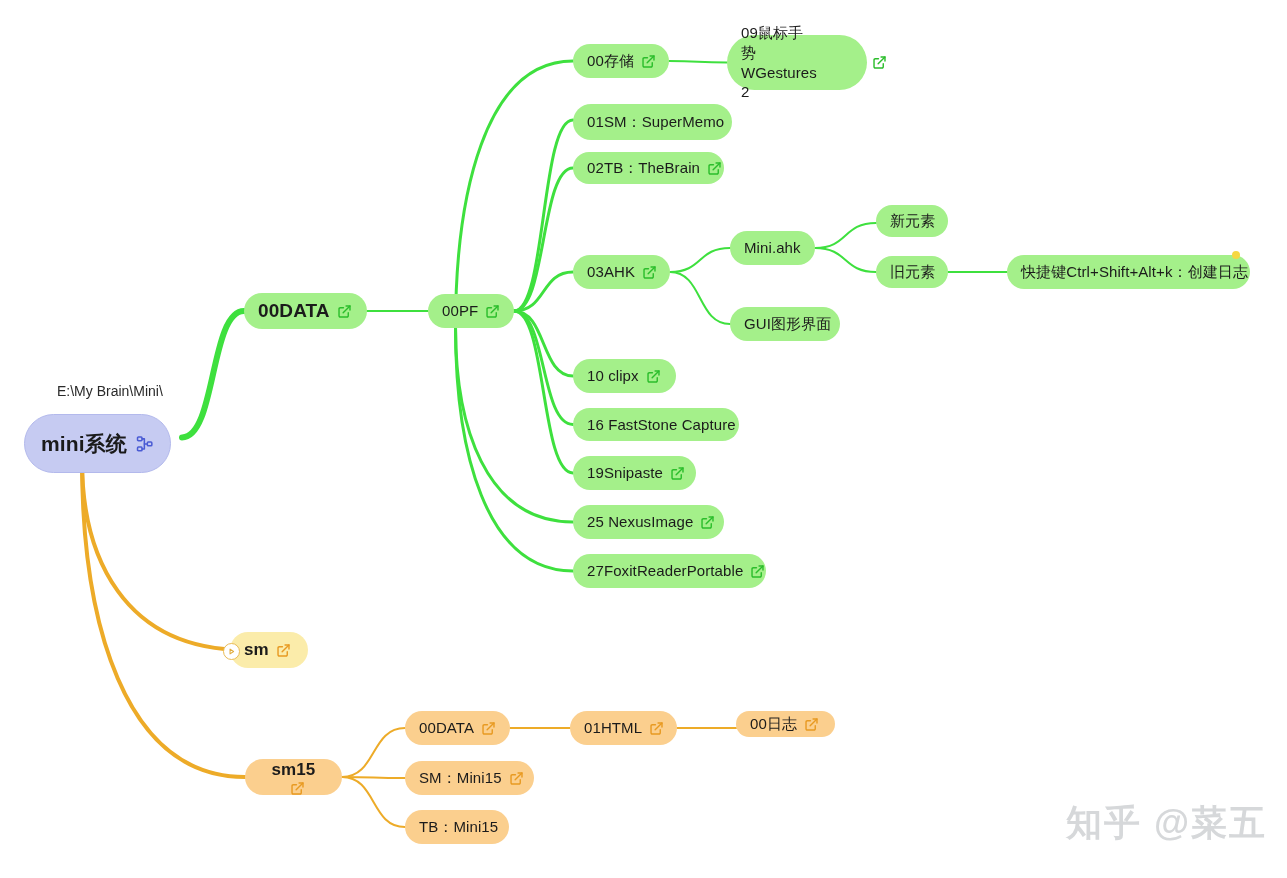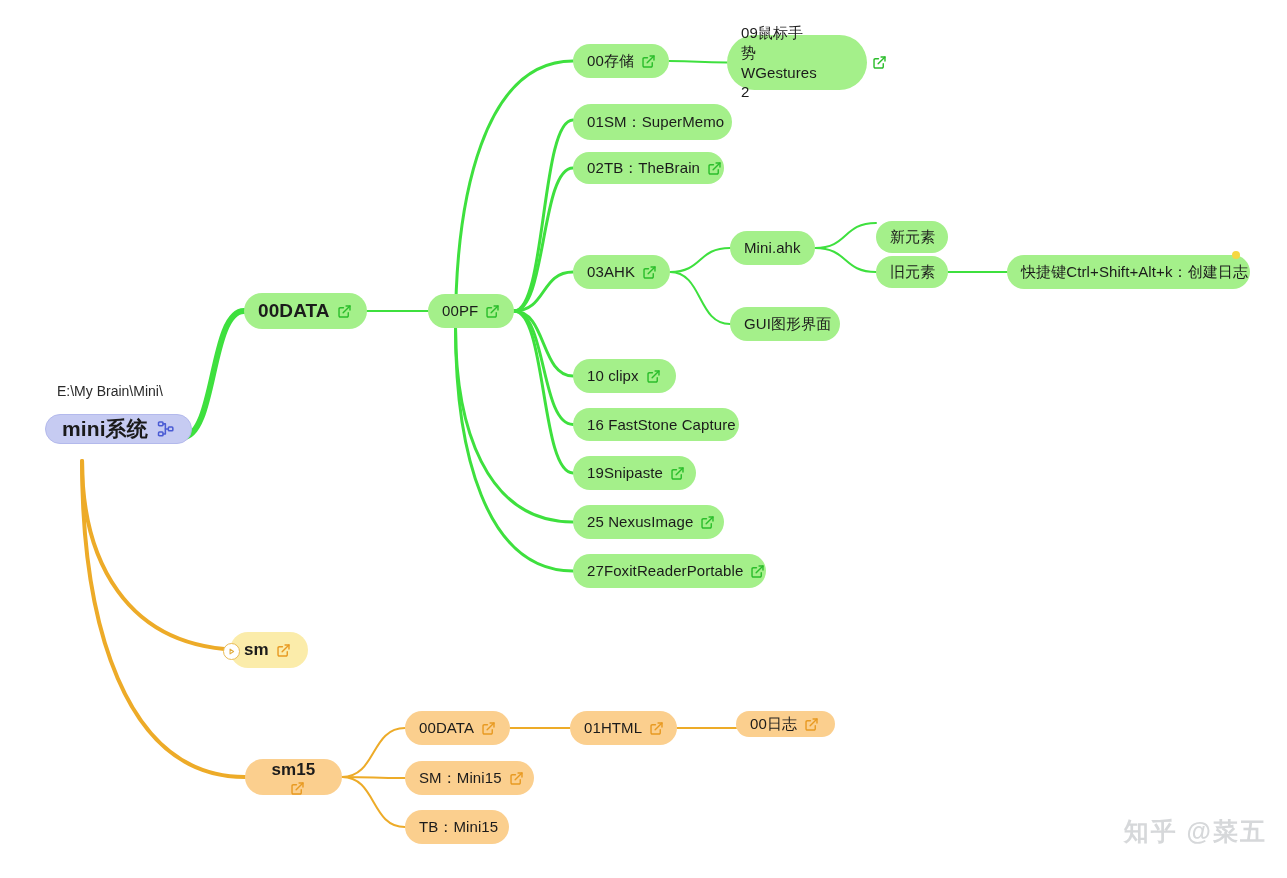--- a/index.html
+++ b/index.html
@@ -103,21 +103,21 @@
     position: absolute;
     width: 8px;
     height: 8px;
     border-radius: 50%;
     background: #f5d742;
   }
   .watermark {
     position: absolute;
     right: 20px;
     bottom: 30px;
-    font-size: 25px;
+    font-size: 36px;
     color: #d6d8da;
     font-weight: bold;
     letter-spacing: 2px;
     user-select: none;
   }
 </style>
 </head>
 <body>
 
 <div id="canvas">
@@ -141,21 +141,21 @@
       <path d="M455.52,328 C455.52,449.5 484.89,571 573,571" fill="none" stroke="#3ee03e" stroke-width="3" stroke-linecap="round"></path>
       <path d="M82.04,461 C82.04,555.5 122.78,650 245,650" fill="none" stroke="#edab28" stroke-width="4" stroke-linecap="round"></path>
       <path d="M82.04,461 C82.04,619 122.78,777 245,777" fill="none" stroke="#edab28" stroke-width="4" stroke-linecap="round"></path>
       <path d="M342,777 C376.65,777 370.35,728 405,728" fill="none" stroke="#edab28" stroke-width="2" stroke-linecap="round"></path>
       <path d="M510,728 C543,728 537,728 570,728" fill="none" stroke="#edab28" stroke-width="2" stroke-linecap="round"></path>
       <path d="M677,728 C709.45,728 703.55,728 736,728" fill="none" stroke="#edab28" stroke-width="2" stroke-linecap="round"></path>
       <path d="M342,777 C376.65,777 370.35,778 405,778" fill="none" stroke="#edab28" stroke-width="2" stroke-linecap="round"></path>
       <path d="M342,777 C376.65,777 370.35,827 405,827" fill="none" stroke="#edab28" stroke-width="2" stroke-linecap="round"></path>
     </svg>
   <div id="node-layer">
-      <div class="node root" style="left: 45px; top: 414px; width: 147px; height: 30px;">
+      <div class="node root" style="left: 24px; top: 414px; width: 147px; height: 59px;">
         <span class="label">mini系统</span>
         <span class="root-icon">
           <svg width="18" height="18" viewBox="0 0 20 20" fill="none" stroke="#4a5bd4" stroke-width="1.7" stroke-linecap="round" stroke-linejoin="round">
             <rect x="1.7" y="2.2" width="5" height="4.2" rx="1"></rect>
             <rect x="1.7" y="13.4" width="5" height="4.2" rx="1"></rect>
             <rect x="12.6" y="7.8" width="5" height="4.2" rx="1"></rect>
             <path d="M6.7 4.3h2.6v5.6h3.3"></path>
             <path d="M6.7 15.5h2.6V9.9"></path>
           </svg>
         </span>
@@ -220,21 +220,21 @@
           <svg width="15" height="15" viewBox="0 0 20 20" fill="none" stroke="#2bbd2b" stroke-width="1.9" stroke-linecap="round" stroke-linejoin="round">
             <path d="M15 11.5v4.2a1.6 1.6 0 0 1-1.6 1.6H4.3A1.6 1.6 0 0 1 2.7 15.7V6.6A1.6 1.6 0 0 1 4.3 5h4.3"></path>
             <path d="M12.1 2.7h5.2v5.2"></path>
             <path d="M8.2 11.8 17.3 2.7"></path>
           </svg>
         </span>
       </div>
       <div class="node green" style="left: 730px; top: 231px; width: 85px; height: 34px;">
         <span class="label">Mini.ahk</span>
       </div>
-      <div class="node green" style="left: 876px; top: 221px; width: 72px; height: 32px;">
+      <div class="node green" style="left: 876px; top: 205px; width: 72px; height: 32px;">
         <span class="label">新元素</span>
       </div>
       <div class="node green" style="left: 876px; top: 256px; width: 72px; height: 32px; align-items: center;">
         <span class="label">旧元素</span>
       </div>
       <div class="node green" style="left: 1007px; top: 255px; width: 243px; height: 34px;">
         <span class="label">快捷键Ctrl+Shift+Alt+k：创建日志</span>
       </div>
       <div class="dot-badge" style="left: 1232px; top: 251px; background: rgb(245, 215, 66);"></div>
       <div class="node green" style="left: 730px; top: 307px; width: 110px; height: 34px;">

